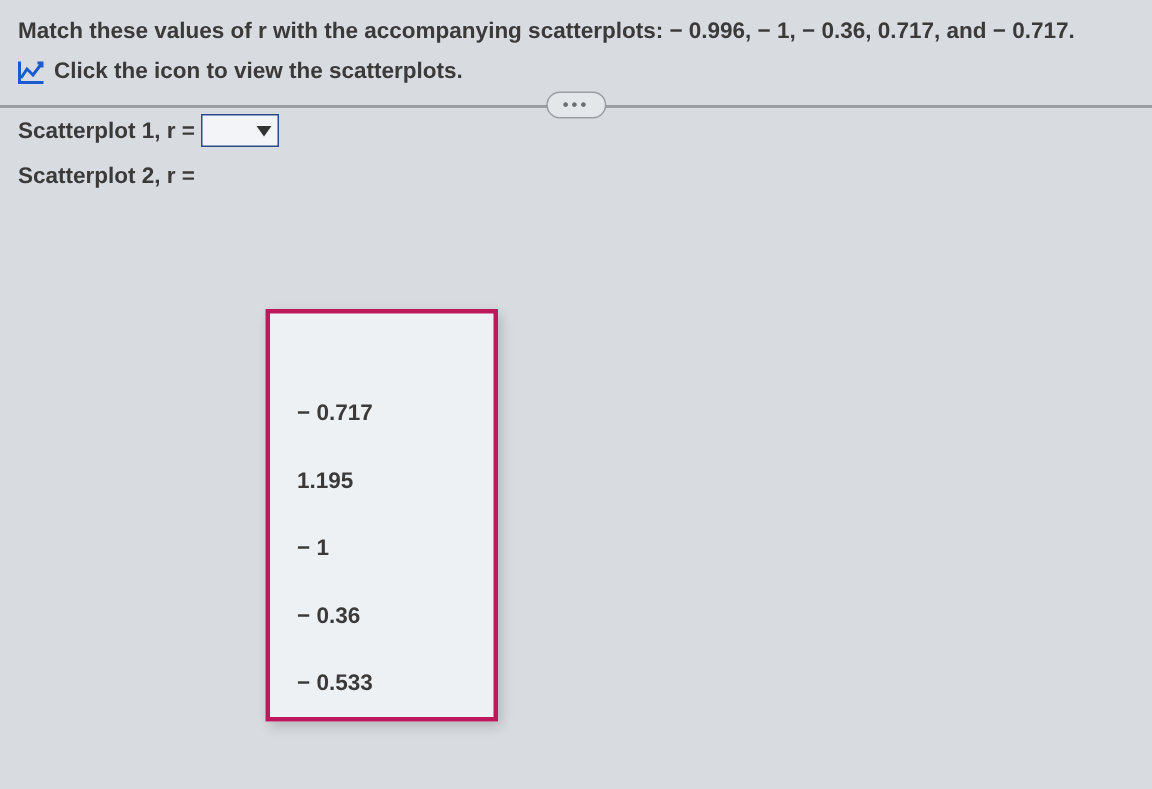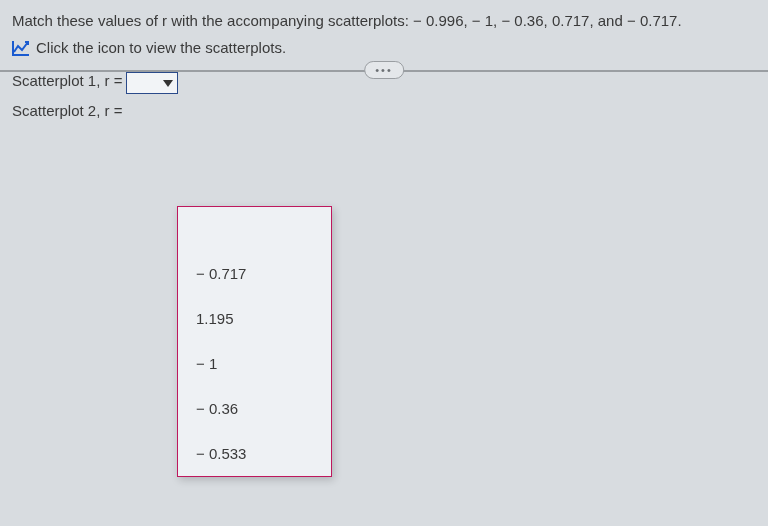--- a/index.html
+++ b/index.html
@@ -61,20 +61,21 @@
       line-height: 16px;
     }
     .instruction {
       padding: 28px 12px 16px 12px;
     }
     .rows {
       padding: 0 12px;
     }
     .row {
       display: flex;
+      align-items: center;
       height: 30px;
       gap: 2px;
     }
     .row-label {
       color: #3a3a3a;
     }
     .select-box {
       width: 52px;
       height: 22px;
       border: 1.5px solid #2a4a8a;
@@ -91,35 +92,36 @@
       border-left: 5px solid transparent;
       border-right: 5px solid transparent;
       border-top: 7px solid #333;
     }
     .dropdown {
       position: absolute;
       left: 177px;
       top: 206px;
       width: 155px;
       background: #eef1f4;
-      border: 1px solid #be185d;
+      border: 3px solid #be185d;
       box-shadow: 2px 3px 8px rgba(0,0,0,0.18);
     }
     .dropdown-item {
       padding: 14px 18px;
       font-size: 15px;
       color: #3a3a3a;
     }
     .dropdown-item.blank {
       height: 44px;
     }
     .container {
       position: relative;
       width: 768px;
       height: 526px;
+      font-weight: bold;
     }
   </style>
 </head>
 <body>
 
 <div class="container">
 
   <div class="question-text">Match these values of r with the accompanying scatterplots: − 0.996, − 1, − 0.36, 0.717, and − 0.717.</div>
 
   <div class="link-row">

